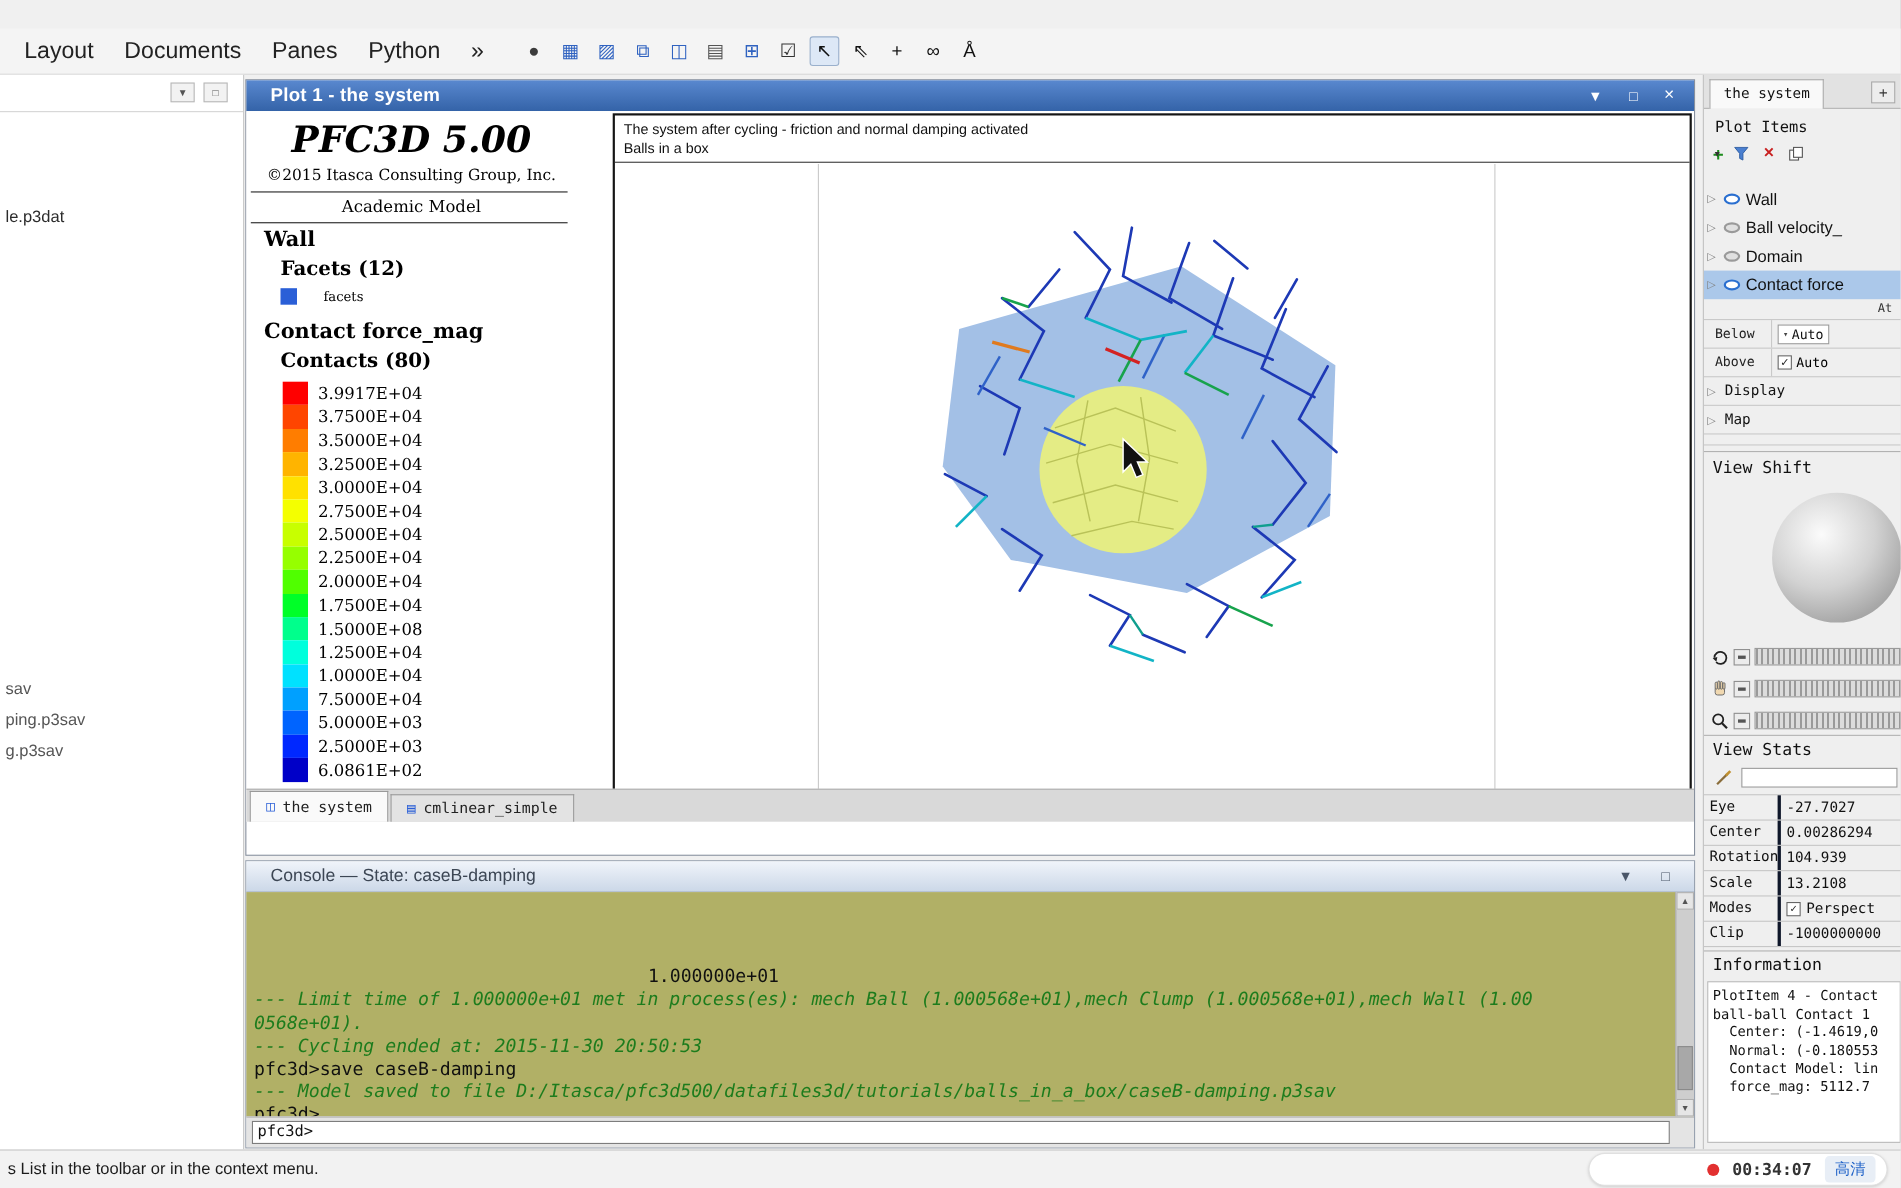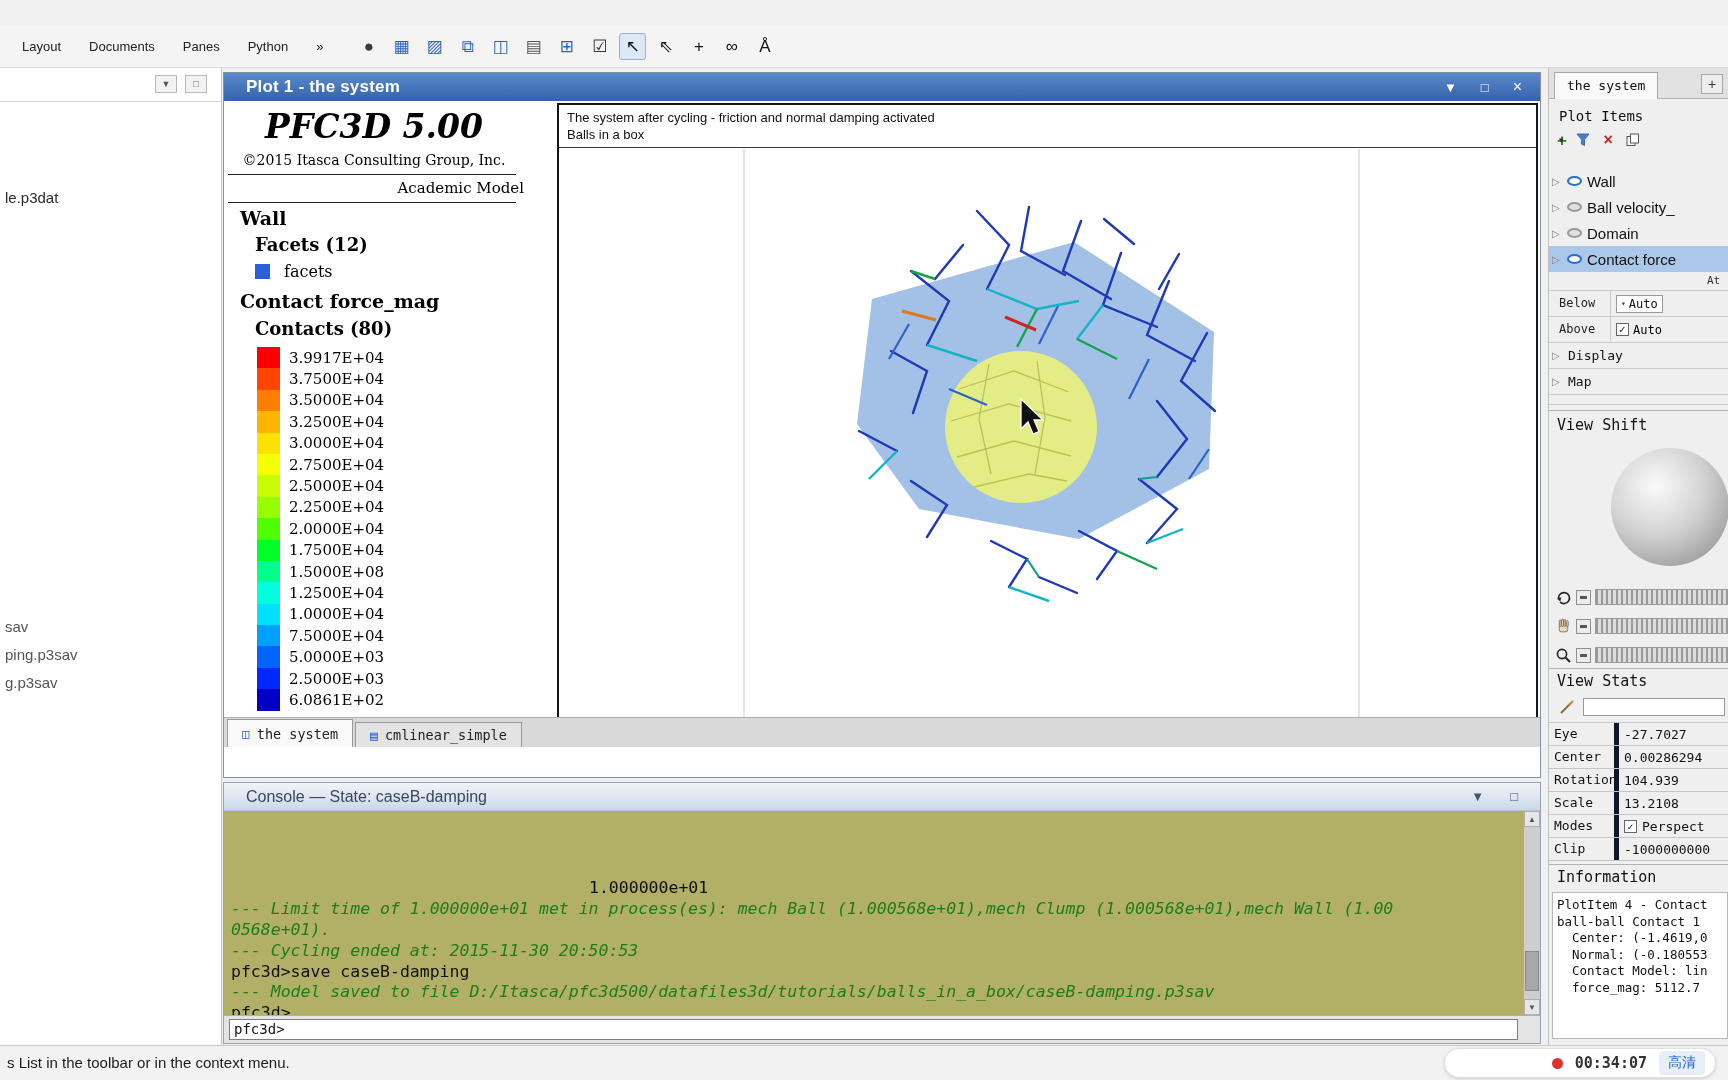--- a/index.html
+++ b/index.html
@@ -7,21 +7,21 @@
 .screen{position:relative;width:1728px;height:1080px;background:#f0f0f0;overflow:hidden}
 
 .titlebar{position:absolute;left:0;top:0;width:1728px;height:26px;background:linear-gradient(#d8d8d8,#c2c2c2);border-bottom:1px solid #a6a6a6}
 .win-title{position:absolute;left:4px;top:0;line-height:25px;font-size:15px;color:#111;white-space:nowrap}
 .rec-pill{position:absolute;top:8px;height:17px;background:#bcbcbc;border-radius:8px;opacity:.9}
 .rec-mark{position:absolute;background:#e23030}
 .tray-icon{position:absolute;left:1646px;top:3px;width:21px;height:20px;border-radius:4px;background:#27b4a8}
 
 .menubar{position:absolute;left:0;top:26px;width:1728px;height:42px;background:#f4f4f4;border-bottom:1px solid #d8d8d8;display:flex;align-items:center;padding-left:8px}
 .menus{display:flex}
-.menu-item{padding:0 14px;line-height:40px;font-size:13px;color:#222;cursor:default}
+.menu-item{padding:0 14px;line-height:40px;font-size:21px;color:#222;cursor:default}
 .toolbar{display:flex;align-items:center;margin-left:18px;gap:6px}
 .tool-btn{width:27px;height:27px;display:flex;align-items:center;justify-content:center;border:1px solid transparent;border-radius:3px}
 .tool-btn.pressed{border:1px solid #9ab0cc;background:#dde8f6}
 .tool-glyph{font-size:17px;line-height:1}
 
 .left-panel{position:absolute;left:0;top:68px;width:222px;height:977px;background:#fff;border-right:1px solid #c6c6c6}
 .lp-btn{position:absolute;top:7px;width:22px;height:18px;border:1px solid #b8b8b8;background:#f2f2f2;font-size:9px;color:#555;display:flex;align-items:center;justify-content:center}
 .lp-divider{position:absolute;left:0;top:33px;width:100%;border-top:1px solid #d4d4d4}
 .file-list{position:absolute;left:5px;font-size:15px;color:#2b2b2b}
 .file-item{line-height:28px;white-space:nowrap}
@@ -31,26 +31,26 @@
 .plot-titlebar{position:absolute;left:0;top:0;width:100%;height:28px;background:linear-gradient(#5988cf,#3463a8);display:flex;align-items:center}
 .plot-title{margin-left:22px;font-size:17px;font-weight:bold;color:#fff;letter-spacing:.2px}
 .win-controls{position:absolute;right:18px;top:0;height:28px;display:flex;align-items:center;gap:24px}
 .win-ctl{color:#fff;font-size:13px;line-height:1;cursor:default}
 .plot-body{position:absolute;left:0;top:28px;width:1316px;height:646px;background:#fff}
 
 .legend{position:absolute;left:0;top:0;width:391px;height:646px;font-family:"DejaVu Serif",serif;color:#000;overflow:hidden}
 .legend-title{position:absolute;left:0;top:6px;width:300px;text-align:center;font-size:33px;font-weight:bold;font-style:italic}
 .legend-copy{position:absolute;left:0;top:51px;width:300px;text-align:center;font-size:14px}
 .legend-rule{position:absolute;left:4px;width:288px;border-top:1.5px solid #222}
-.legend-model{position:absolute;left:0;top:78px;width:300px;text-align:right;font-size:15px}
+.legend-model{position:absolute;left:0;top:78px;width:300px;text-align:center;font-size:15px}
 .lg-h1{position:absolute;left:16px;font-size:19px;font-weight:bold}
 .lg-h2{position:absolute;left:31px;font-size:18px;font-weight:bold}
 .lg-item{position:absolute;left:31px;display:flex;align-items:center}
 .facets-swatch{width:15px;height:15px;display:inline-block}
-.facets-label{margin-left:14px;font-size:16px}
+.facets-label{margin-left:24px;font-size:12px}
 .scale{position:absolute;left:33px;top:246px}
 .scale-row{display:flex;align-items:center;height:21.4px}
 .scale-swatch{width:23px;height:21.4px}
 .scale-label{margin-left:9px;font-size:15px}
 
 .view-area{position:absolute;left:333px;top:2px;width:981px;height:642px;border:2px solid #151515;background:#fff}
 .view-header{position:absolute;left:0;top:0;width:100%;height:43px;border-bottom:1px solid #3a3a3a;padding:4px 8px;font-size:13px;color:#111;line-height:17px}
 .view-canvas{position:absolute;left:0;top:44px;width:977px;height:594px}
 
 .plot-tabbar{position:absolute;left:0;bottom:0;width:100%;height:30px;background:#d9d9d9;border-top:1px solid #b0b0b0;display:flex;align-items:flex-end;padding-left:3px}
@@ -103,21 +103,21 @@
 .rp-divider{position:absolute;left:0;width:100%;border-top:1px solid #b2b2b2}
 .trackball{position:absolute;left:62px;top:380px;width:118px;height:118px;border-radius:50%;background:radial-gradient(circle at 38% 32%,#fbfbfb,#d2d2d2 45%,#a8a8a8 75%,#8e8e8e)}
 .vs-row{position:absolute;left:6px;width:174px;height:24px;display:flex;align-items:center;gap:4px}
 .vs-btn{width:15px;height:15px;border:1px solid #909090;background:#ececec;display:flex;align-items:center;justify-content:center}
 .vs-btn span{display:block;width:7px;height:3px;background:#555}
 .vs-slider{flex:1;height:16px;border:1px solid #9a9a9a;background:repeating-linear-gradient(90deg,#9a9a9a 0 2px,#dcdcdc 2px 5px)}
 .stats-toolbar{position:absolute;left:10px;top:628px;width:166px;height:22px;display:flex;align-items:center;gap:8px}
 .stats-field{flex:1;height:18px;border:1px solid #999;background:#fff}
 .stats-table{position:absolute;left:0;top:654px;width:100%;border-top:1px solid #c6c6c6}
 .stats-row{display:flex;height:23px;border-bottom:1px solid #c6c6c6;align-items:center;font-family:"DejaVu Sans Mono",monospace;font-size:13px;color:#111}
-.stats-label{width:70px;padding-left:5px;border-right:5px solid #0f172a;height:100%;line-height:22px}
+.stats-label{width:70px;padding-left:5px;border-right:3px solid #0f172a;height:100%;line-height:22px}
 .stats-value{padding-left:5px;display:flex;align-items:center;gap:5px;white-space:nowrap}
 .info-box{position:absolute;left:3px;top:824px;width:176px;height:147px;background:#fff;border:1px solid #b8b8b8;padding:4px;overflow:hidden}
 .info-line{font-family:"DejaVu Sans Mono",monospace;font-size:12.5px;line-height:16.5px;color:#111;white-space:pre}
 
 .statusbar{position:absolute;left:0;top:1045px;width:1728px;height:35px;background:#f2f2f2;border-top:1px solid #c8c8c8}
 .status-text{position:absolute;left:7px;line-height:34px;font-size:15px;color:#1c1c1c}
 .rec-widget{position:absolute;right:12px;top:1048px;height:30px;width:272px;background:#fff;border:1px solid #e0e0e0;border-radius:15px;display:flex;align-items:center;justify-content:flex-end;gap:12px;padding:0 10px;box-shadow:0 1px 3px rgba(0,0,0,.15)}
 .rec-dot{width:11px;height:11px;border-radius:50%;background:#e23030}
 .rec-time{font-family:"DejaVu Sans Mono",monospace;font-size:15px;font-weight:bold;color:#333}
 .hd-chip{padding:3px 9px;background:#e8eef6;border-radius:4px;color:#1f62c8;font-size:14px}

